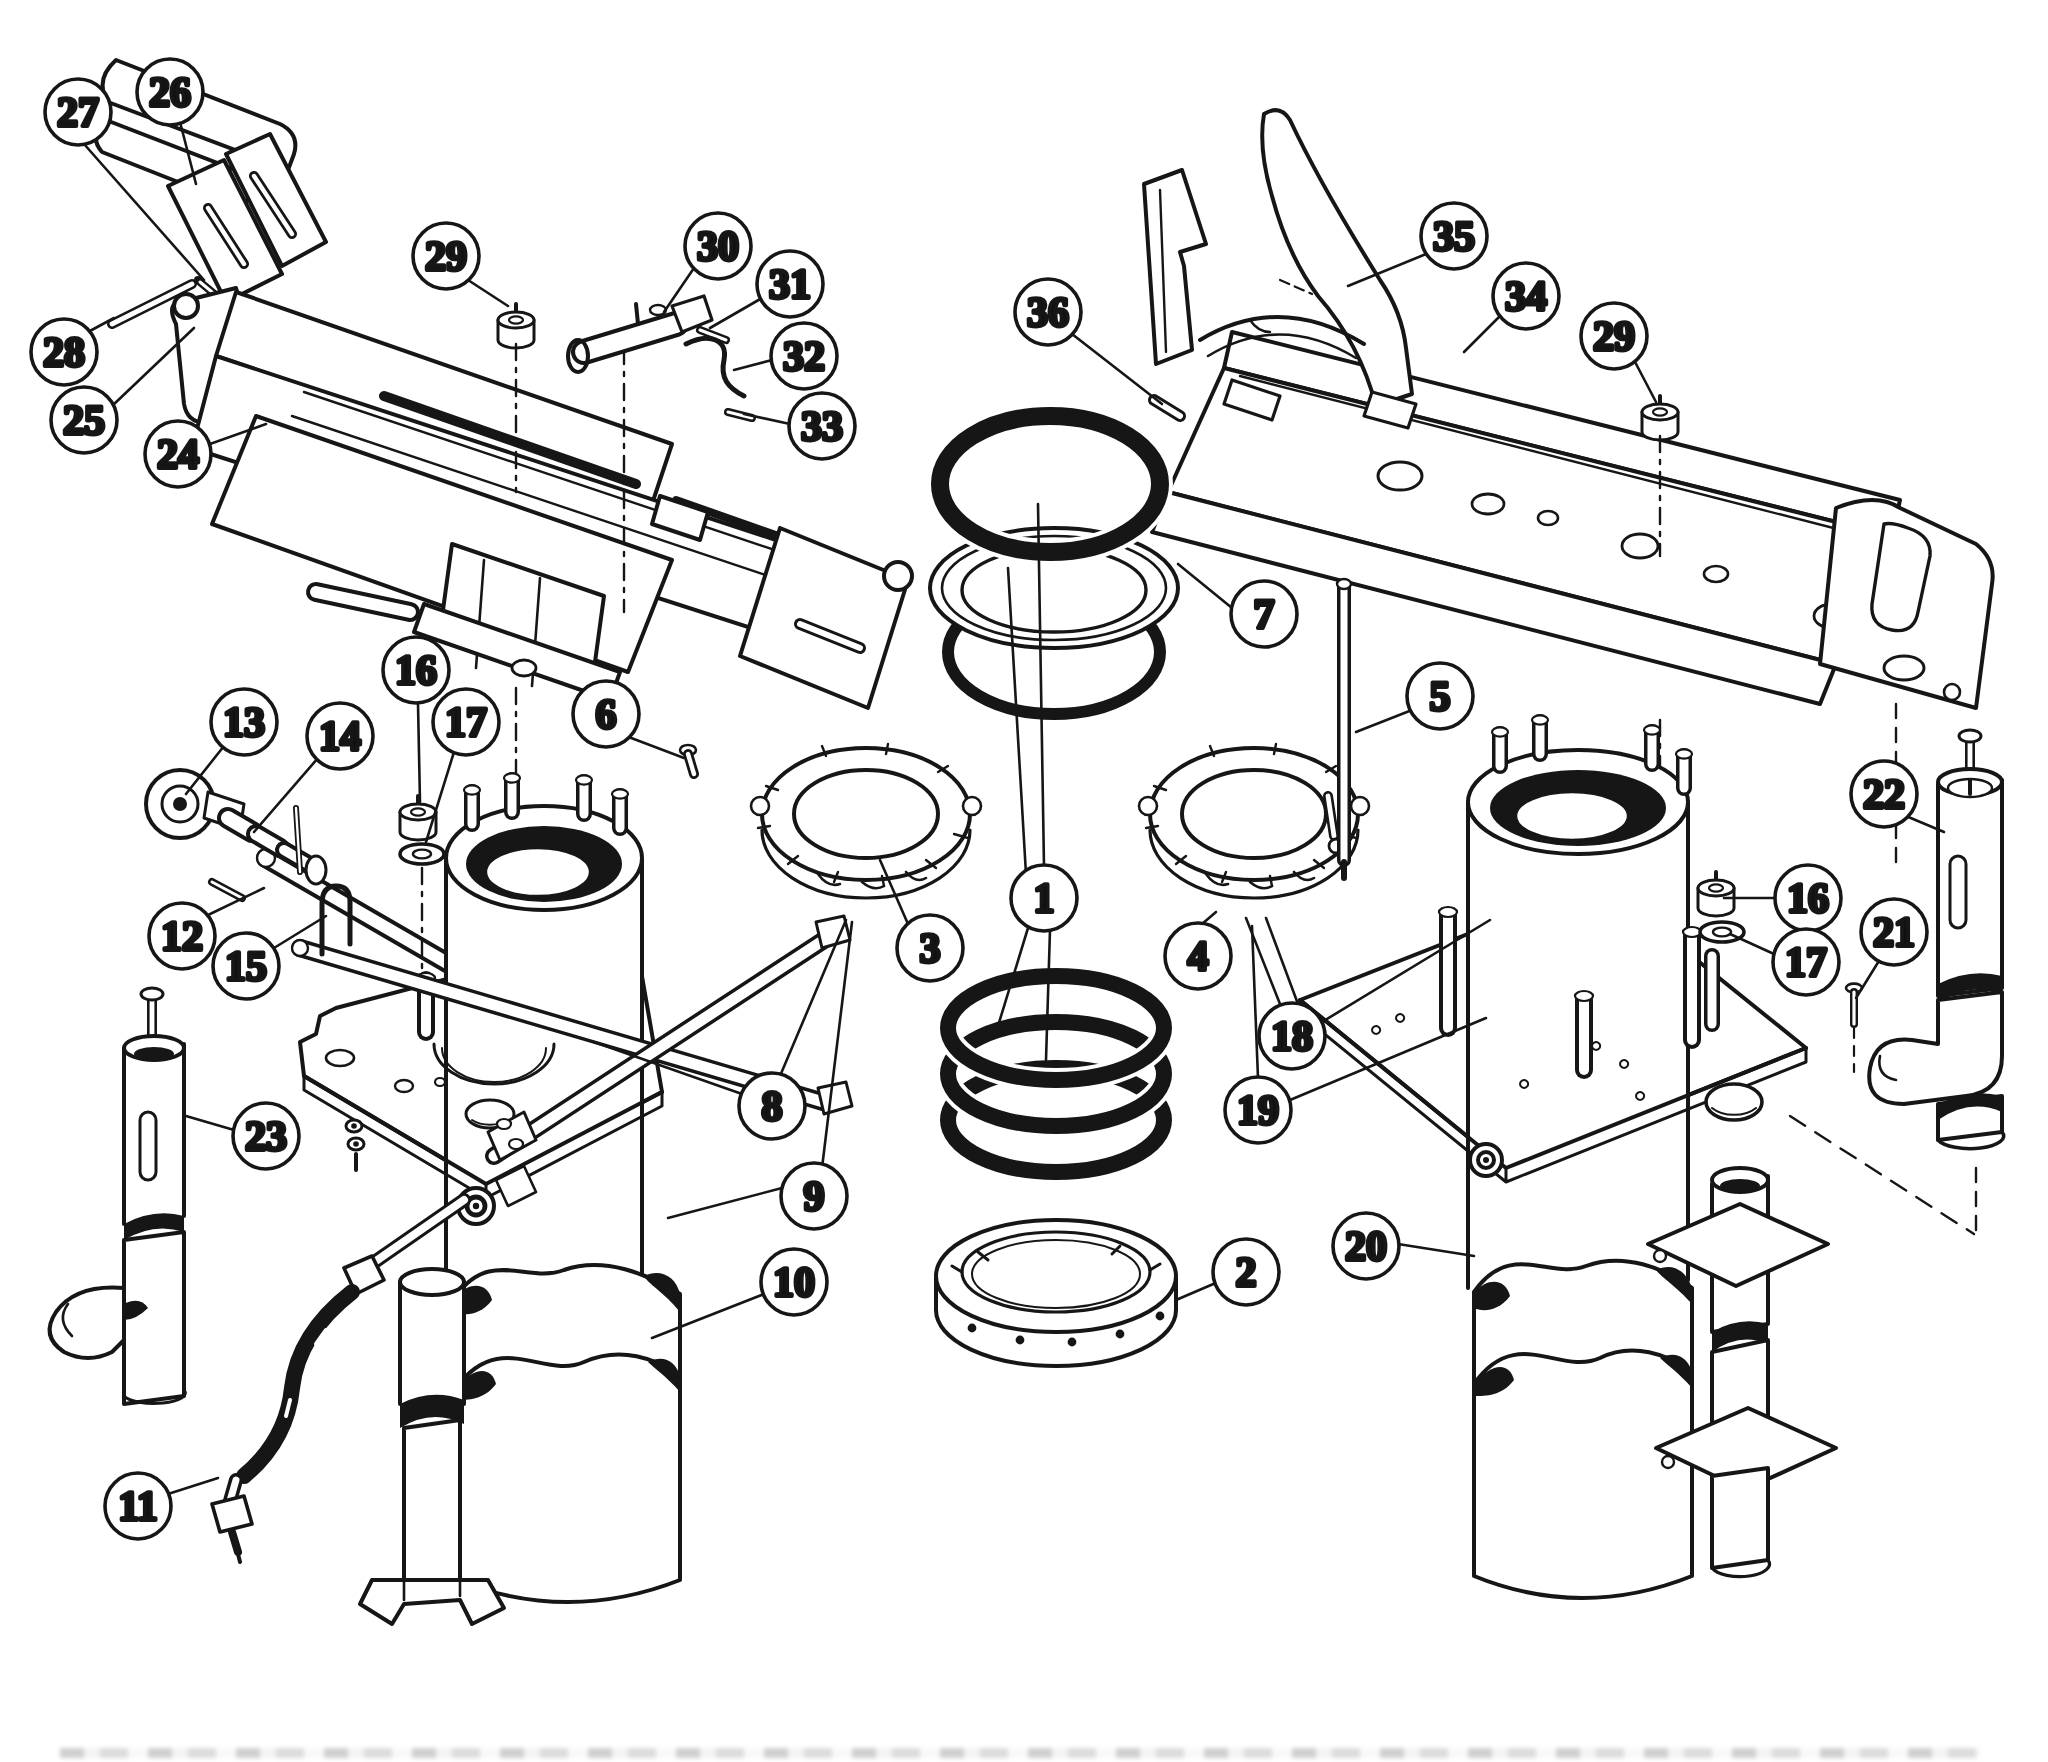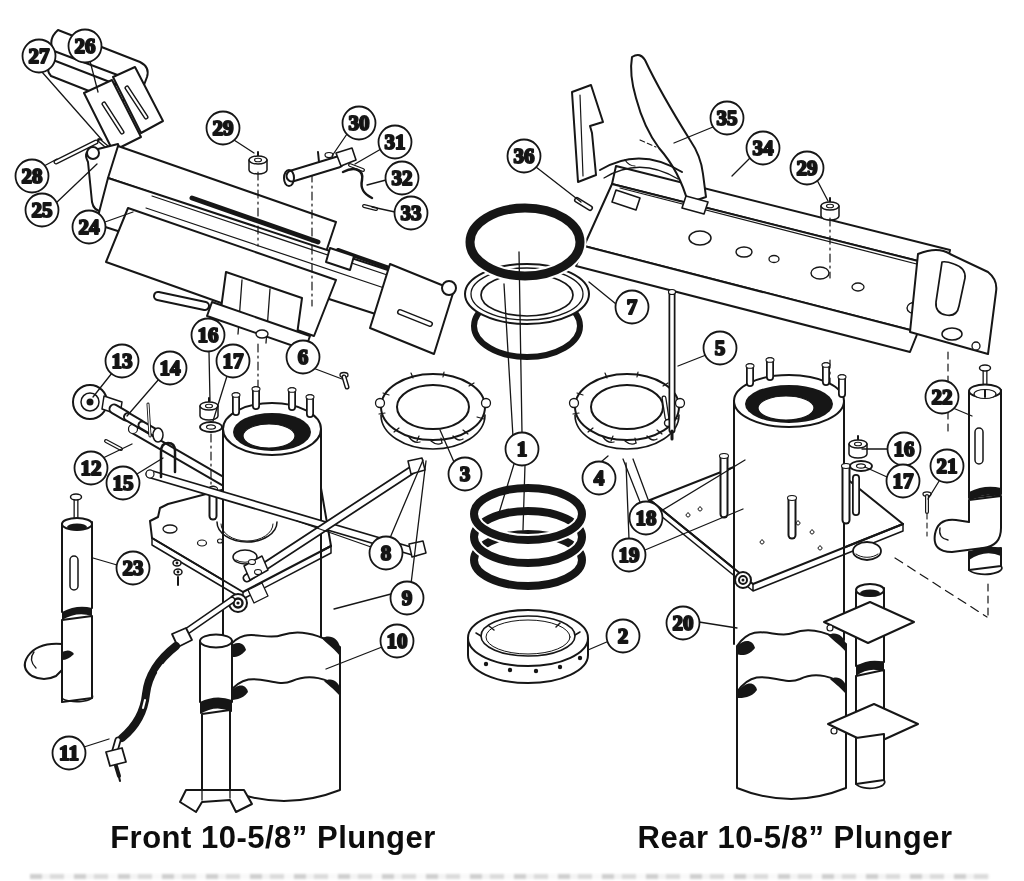--- a/index.html
+++ b/index.html
@@ -593,17 +593,15 @@
           <line x1="713" y1="127" x2="674" y2="143" class="leader"></line>
           <circle cx="727" cy="118" r="16.5" class="balloon"></circle>
           <text x="727" y="125" class="balloon-num">35</text>
           <line x1="536" y1="167" x2="581" y2="202" class="leader"></line>
           <circle cx="524" cy="156" r="16.5" class="balloon"></circle>
           <text x="524" y="163" class="balloon-num">36</text>
         </g>
   </g>
 </svg>
 
-<div class="caption caption-front">Front 10-5/8” Plunger</div>
-<div class="caption caption-rear">Rear 10-5/8” Plunger</div>
 <div class="scan-artifact"></div>
 
 </div>
 
 </body></html>

